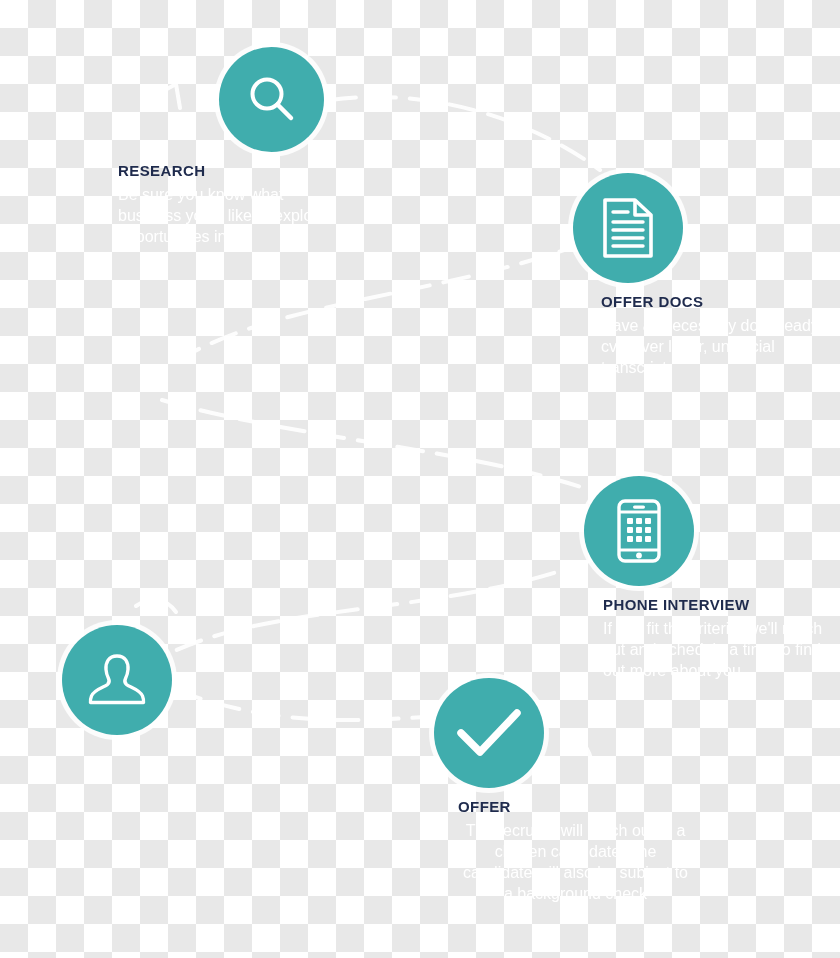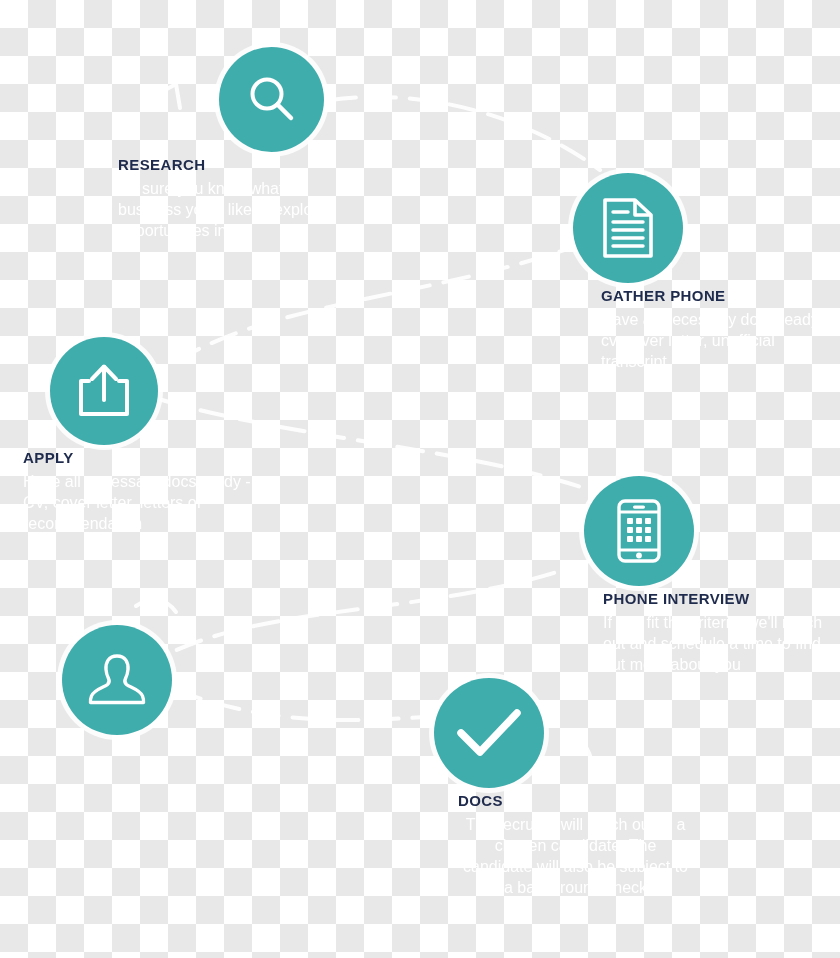--- a/index.html
+++ b/index.html
@@ -48,21 +48,21 @@
     display: flex;
     align-items: center;
     justify-content: center;
   }
   .step-label {
     font-weight: bold;
     color: #1f2b4d;
     letter-spacing: 0.4px;
     font-size: 15px;
     white-space: nowrap;
-    margin-top: 4px;
+    margin-top: 10px;
   }
   .step-desc {
     color: #ffffff;
     font-size: 16px;
     line-height: 1.32;
     margin-top: 5px;
     width: 215px;
   }
 
   
@@ -140,40 +140,25 @@
           <path d="M34 3 V18 H50" fill="none" stroke="#ffffff" stroke-width="3.6" stroke-linejoin="round"></path>
           <line x1="12" y1="15" x2="27" y2="15" stroke="#ffffff" stroke-width="3.4" stroke-linecap="round"></line>
           <line x1="12" y1="25" x2="42" y2="25" stroke="#ffffff" stroke-width="3.4" stroke-linecap="round"></line>
           <line x1="12" y1="33" x2="42" y2="33" stroke="#ffffff" stroke-width="3.4" stroke-linecap="round"></line>
           <line x1="12" y1="41" x2="42" y2="41" stroke="#ffffff" stroke-width="3.4" stroke-linecap="round"></line>
           <line x1="12" y1="49" x2="42" y2="49" stroke="#ffffff" stroke-width="3.4" stroke-linecap="round"></line>
         </svg>
       </span>
     </div>
     <div class="text-wrap">
-      <div class="step-label">GATHER PHONE</div>
+      <div class="step-label">OFFER DOCS</div>
       <div class="step-desc">Have all necessary docs ready - cv, cover letter, unofficial transcript</div>
     </div>
   </div>
 
-  <div class="step" id="step-apply">
-    <div class="bubble">
-      <span class="icon">
-        <svg width="58" height="58" viewBox="0 0 58 58">
-          <path d="M14 19 H6 V52 H52 V19 H44" fill="none" stroke="#ffffff" stroke-width="4" stroke-linejoin="round" stroke-linecap="round"></path>
-          <line x1="29" y1="5" x2="29" y2="38" stroke="#ffffff" stroke-width="4" stroke-linecap="round"></line>
-          <path d="M17 17 L29 4.5 L41 17" fill="none" stroke="#ffffff" stroke-width="4" stroke-linejoin="round" stroke-linecap="round"></path>
-        </svg>
-      </span>
-    </div>
-    <div class="text-wrap">
-      <div class="step-label">APPLY</div>
-      <div class="step-desc">Have all necessary docs ready - CV, cover letter, letters of recommendation</div>
-    </div>
-  </div>
 
   <div class="step" id="step-phone">
     <div class="bubble">
       <span class="icon">
         <svg width="46" height="66" viewBox="0 0 46 66">
           <rect x="3" y="3" width="40" height="60" rx="6" ry="6" fill="none" stroke="#ffffff" stroke-width="3.4"></rect>
           <line x1="3" y1="14" x2="43" y2="14" stroke="#ffffff" stroke-width="3"></line>
           <line x1="3" y1="52" x2="43" y2="52" stroke="#ffffff" stroke-width="3"></line>
           <rect x="17" y="7.5" width="12" height="3.2" rx="1.6" fill="#ffffff"></rect>
           <circle cx="23" cy="57.5" r="2.9" fill="#ffffff"></circle>
@@ -209,18 +194,18 @@
 
   <div class="step" id="step-offer">
     <div class="bubble">
       <span class="icon">
         <svg width="66" height="52" viewBox="0 0 66 52">
           <path d="M5 26 L 24 45 L 61 6" fill="none" stroke="#ffffff" stroke-width="7.5" stroke-linecap="round" stroke-linejoin="round"></path>
         </svg>
       </span>
     </div>
     <div class="text-wrap">
-      <div class="step-label">DOCS</div>
+      <div class="step-label">OFFER</div>
       <div class="step-desc">The recruiter will reach out to a chosen candidate. The candidate will also be subject to a background check</div>
     </div>
   </div>
 
 </div>
 
 </body></html>

